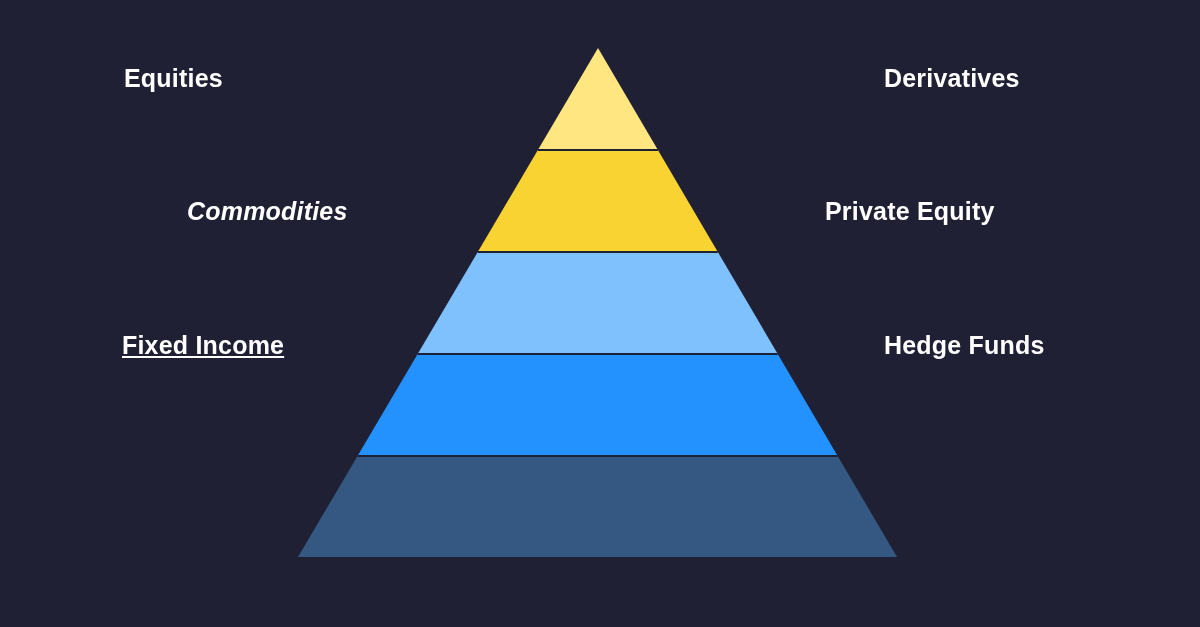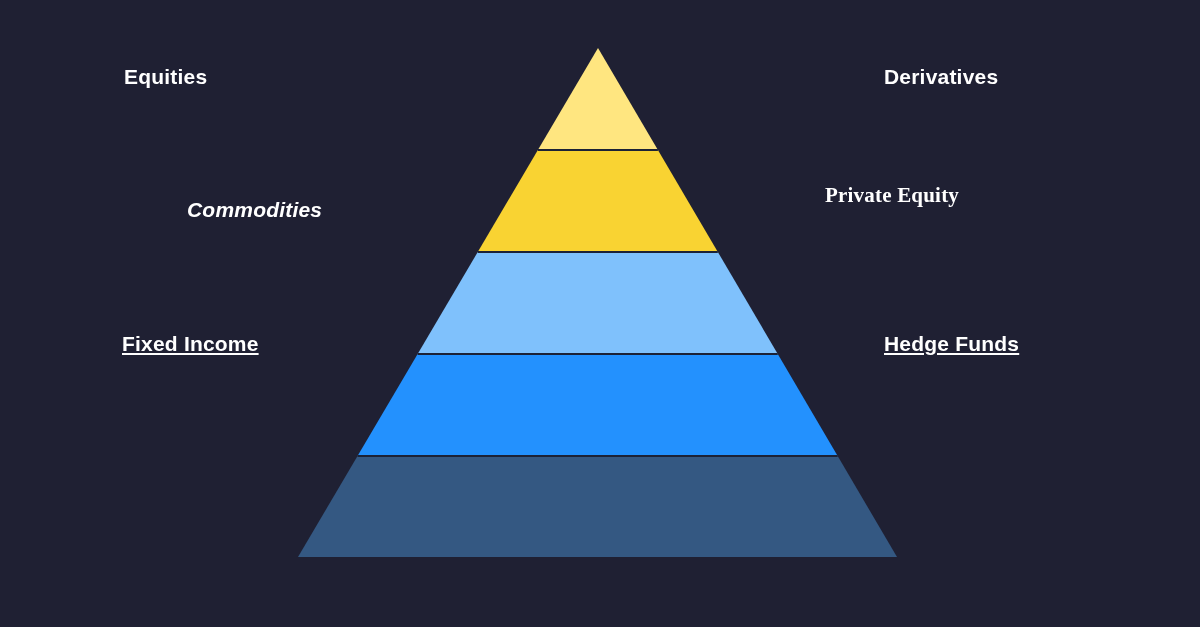--- a/index.html
+++ b/index.html
@@ -6,37 +6,37 @@
     body {
       width: 1200px; height: 627px; overflow: hidden;
       background: #1f2033;
       position: relative;
       font-family: "Liberation Sans", "DejaVu Sans", sans-serif;
     }
     .label {
       position: absolute;
       color: #ffffff;
       font-weight: bold;
-      font-size: 21px;
+      font-size: 25px;
       line-height: 1;
       white-space: nowrap;
       letter-spacing: 0.2px;
     }
     #pyramid { position: absolute; left: 0; top: 0; }
   </style>
 </head>
 <body style="background: rgb(31, 32, 51);">
 
 <div id="labels">
   <div class="label" style="left:124px; top:66px;">Equities</div>
   <div class="label" style="left:187px; top:199px;font-style:italic;">Commodities</div>
   <div class="label" style="left:122px; top:333px;text-decoration:underline;">Fixed Income</div>
   <div class="label" style="left:884px; top:66px;">Derivatives</div>
-  <div class="label" style="left:825px; top:185px;font-family:Liberation Serif, serif;">Private Equity</div>
-  <div class="label" style="left:884px; top:333px;text-decoration:underline;">Hedge Funds</div>
+  <div class="label" style="left:825px; top:199px;">Private Equity</div>
+  <div class="label" style="left:884px; top:333px;">Hedge Funds</div>
 </div>
 
 <svg id="pyramid" width="1200" height="627" viewBox="0 0 1200 627" xmlns="http://www.w3.org/2000/svg">
   <g id="tiers">
       <polygon points="598,48 657.9174852652259,150 537.8821218074656,150" fill="#ffe680"></polygon>
       <polygon points="537.8821218074656,150 657.9174852652259,150 717.8349705304519,252 477.7642436149312,252" fill="#f9d332"></polygon>
       <polygon points="477.7642436149312,252 717.8349705304519,252 777.7524557956779,354 417.64636542239685,354" fill="#7fc1fc"></polygon>
       <polygon points="417.64636542239685,354 777.7524557956779,354 837.6699410609037,456 357.52848722986244,456" fill="#2391fe"></polygon>
       <polygon points="357.52848722986244,456 837.6699410609037,456 897,557 298,557" fill="#345882"></polygon>
     </g>

